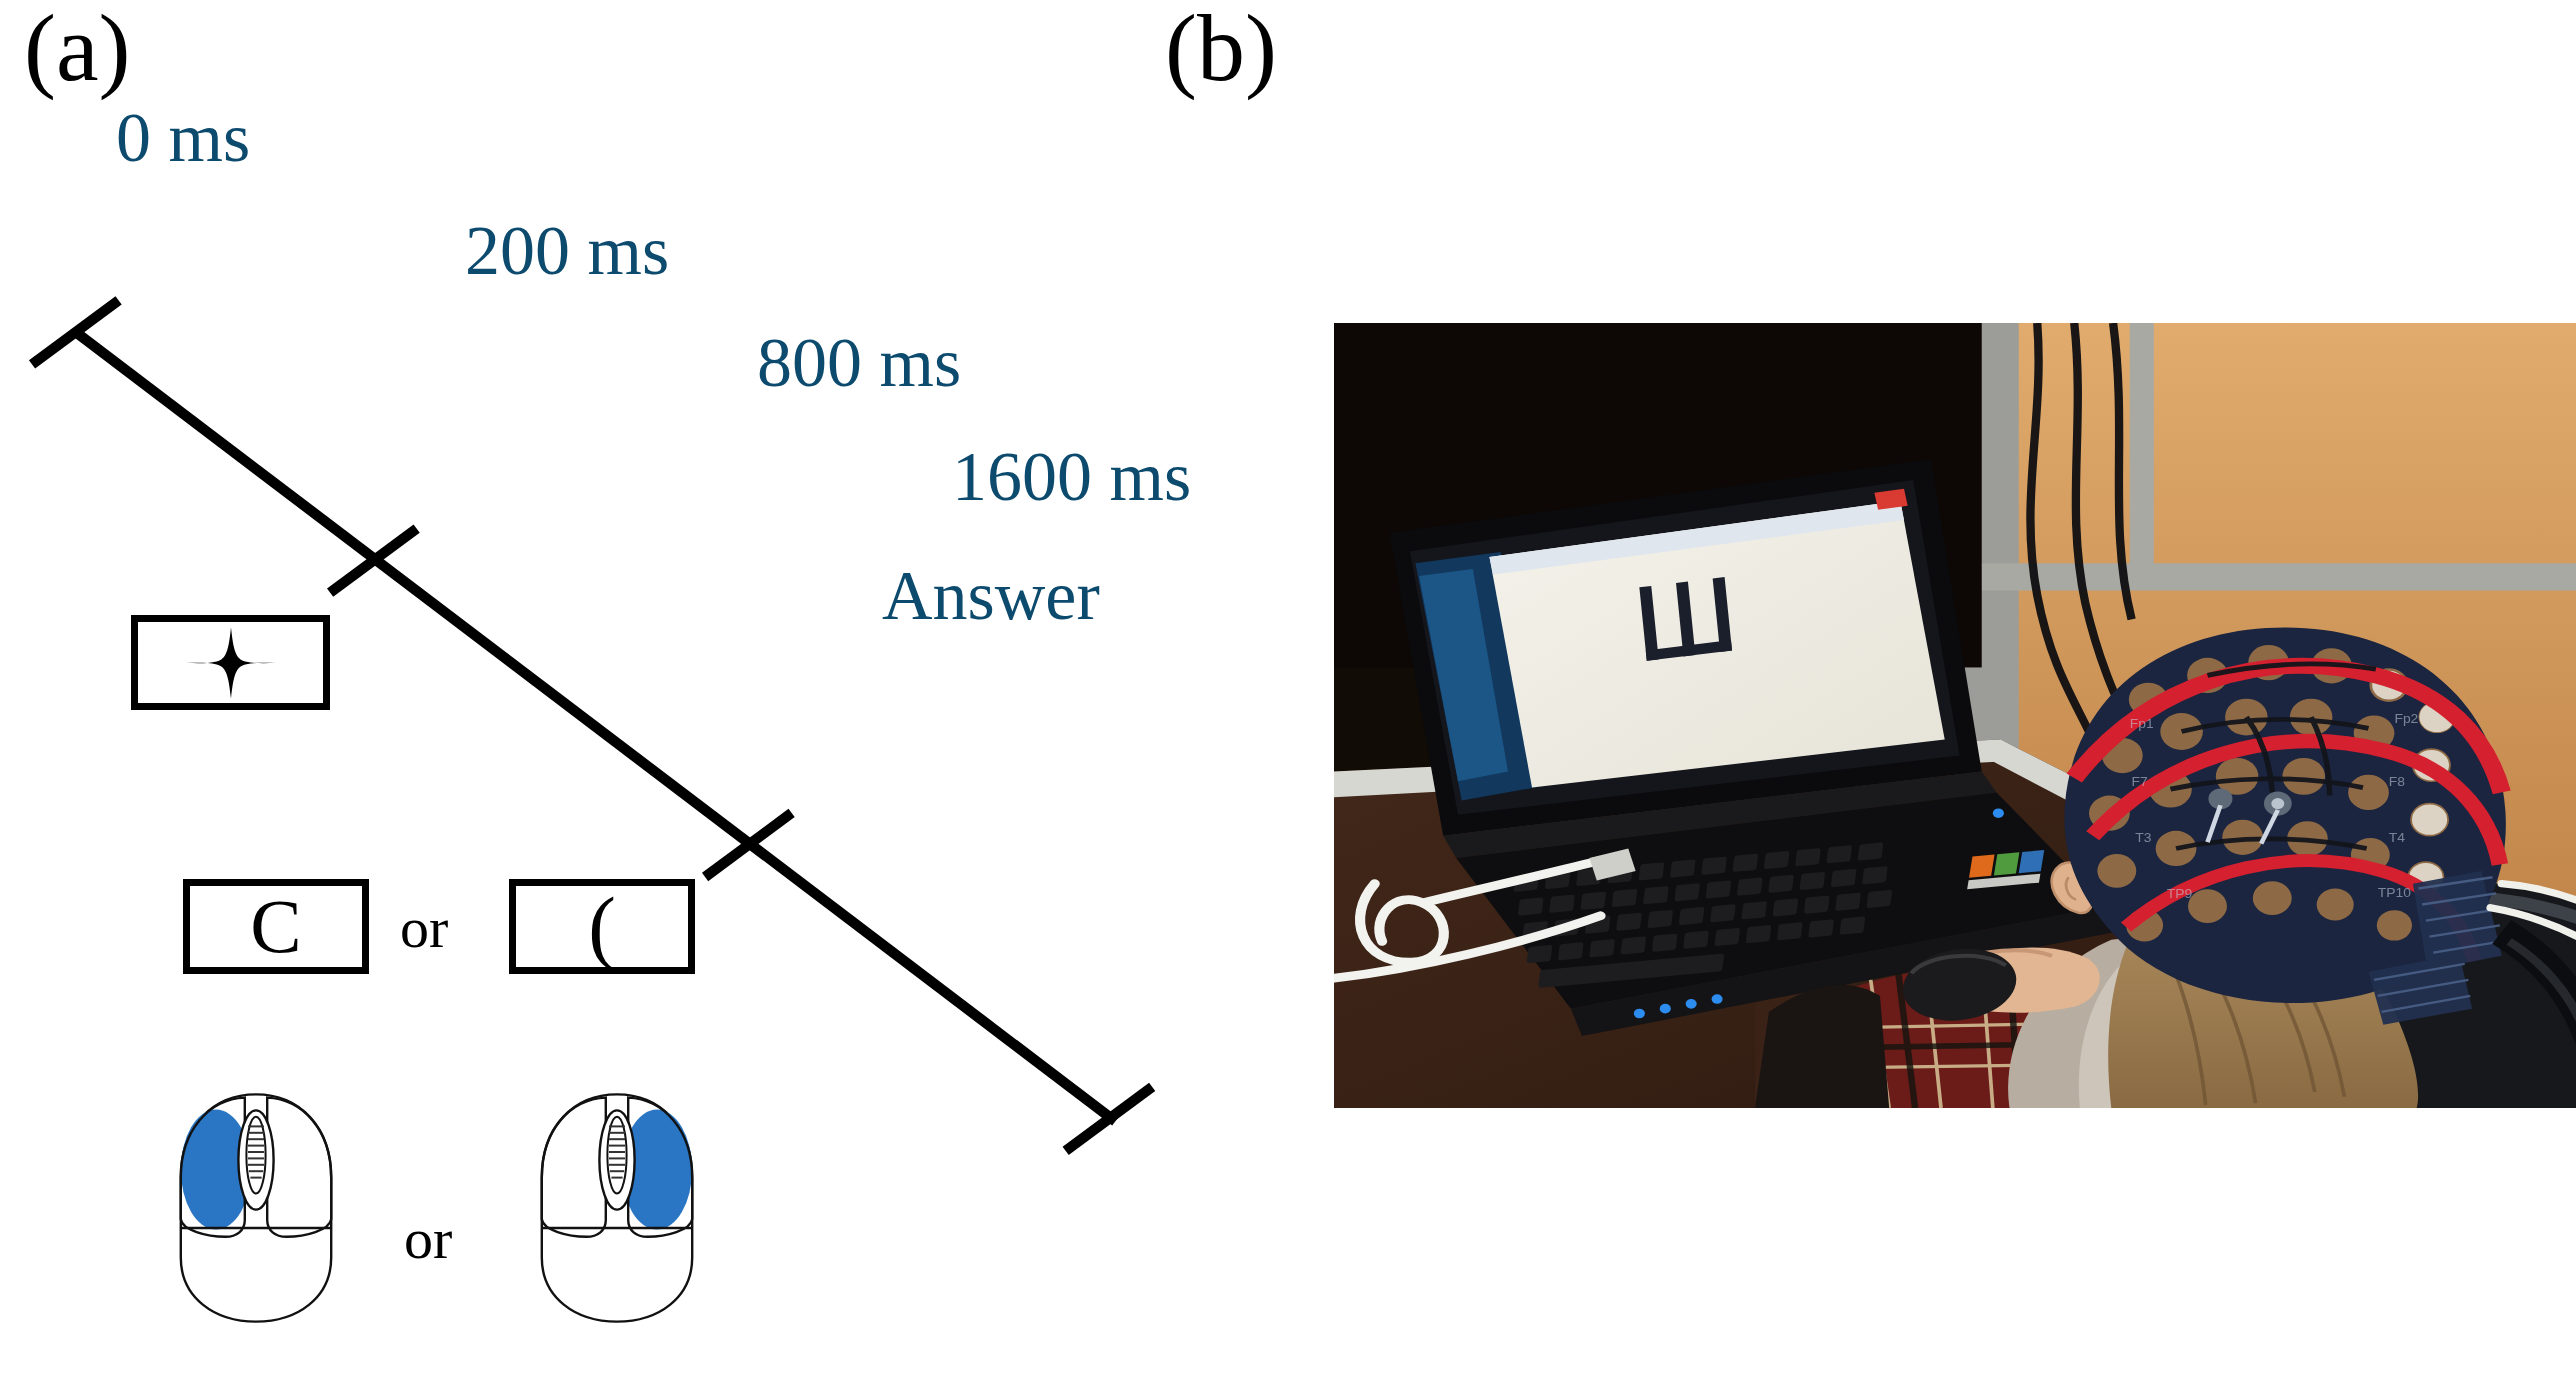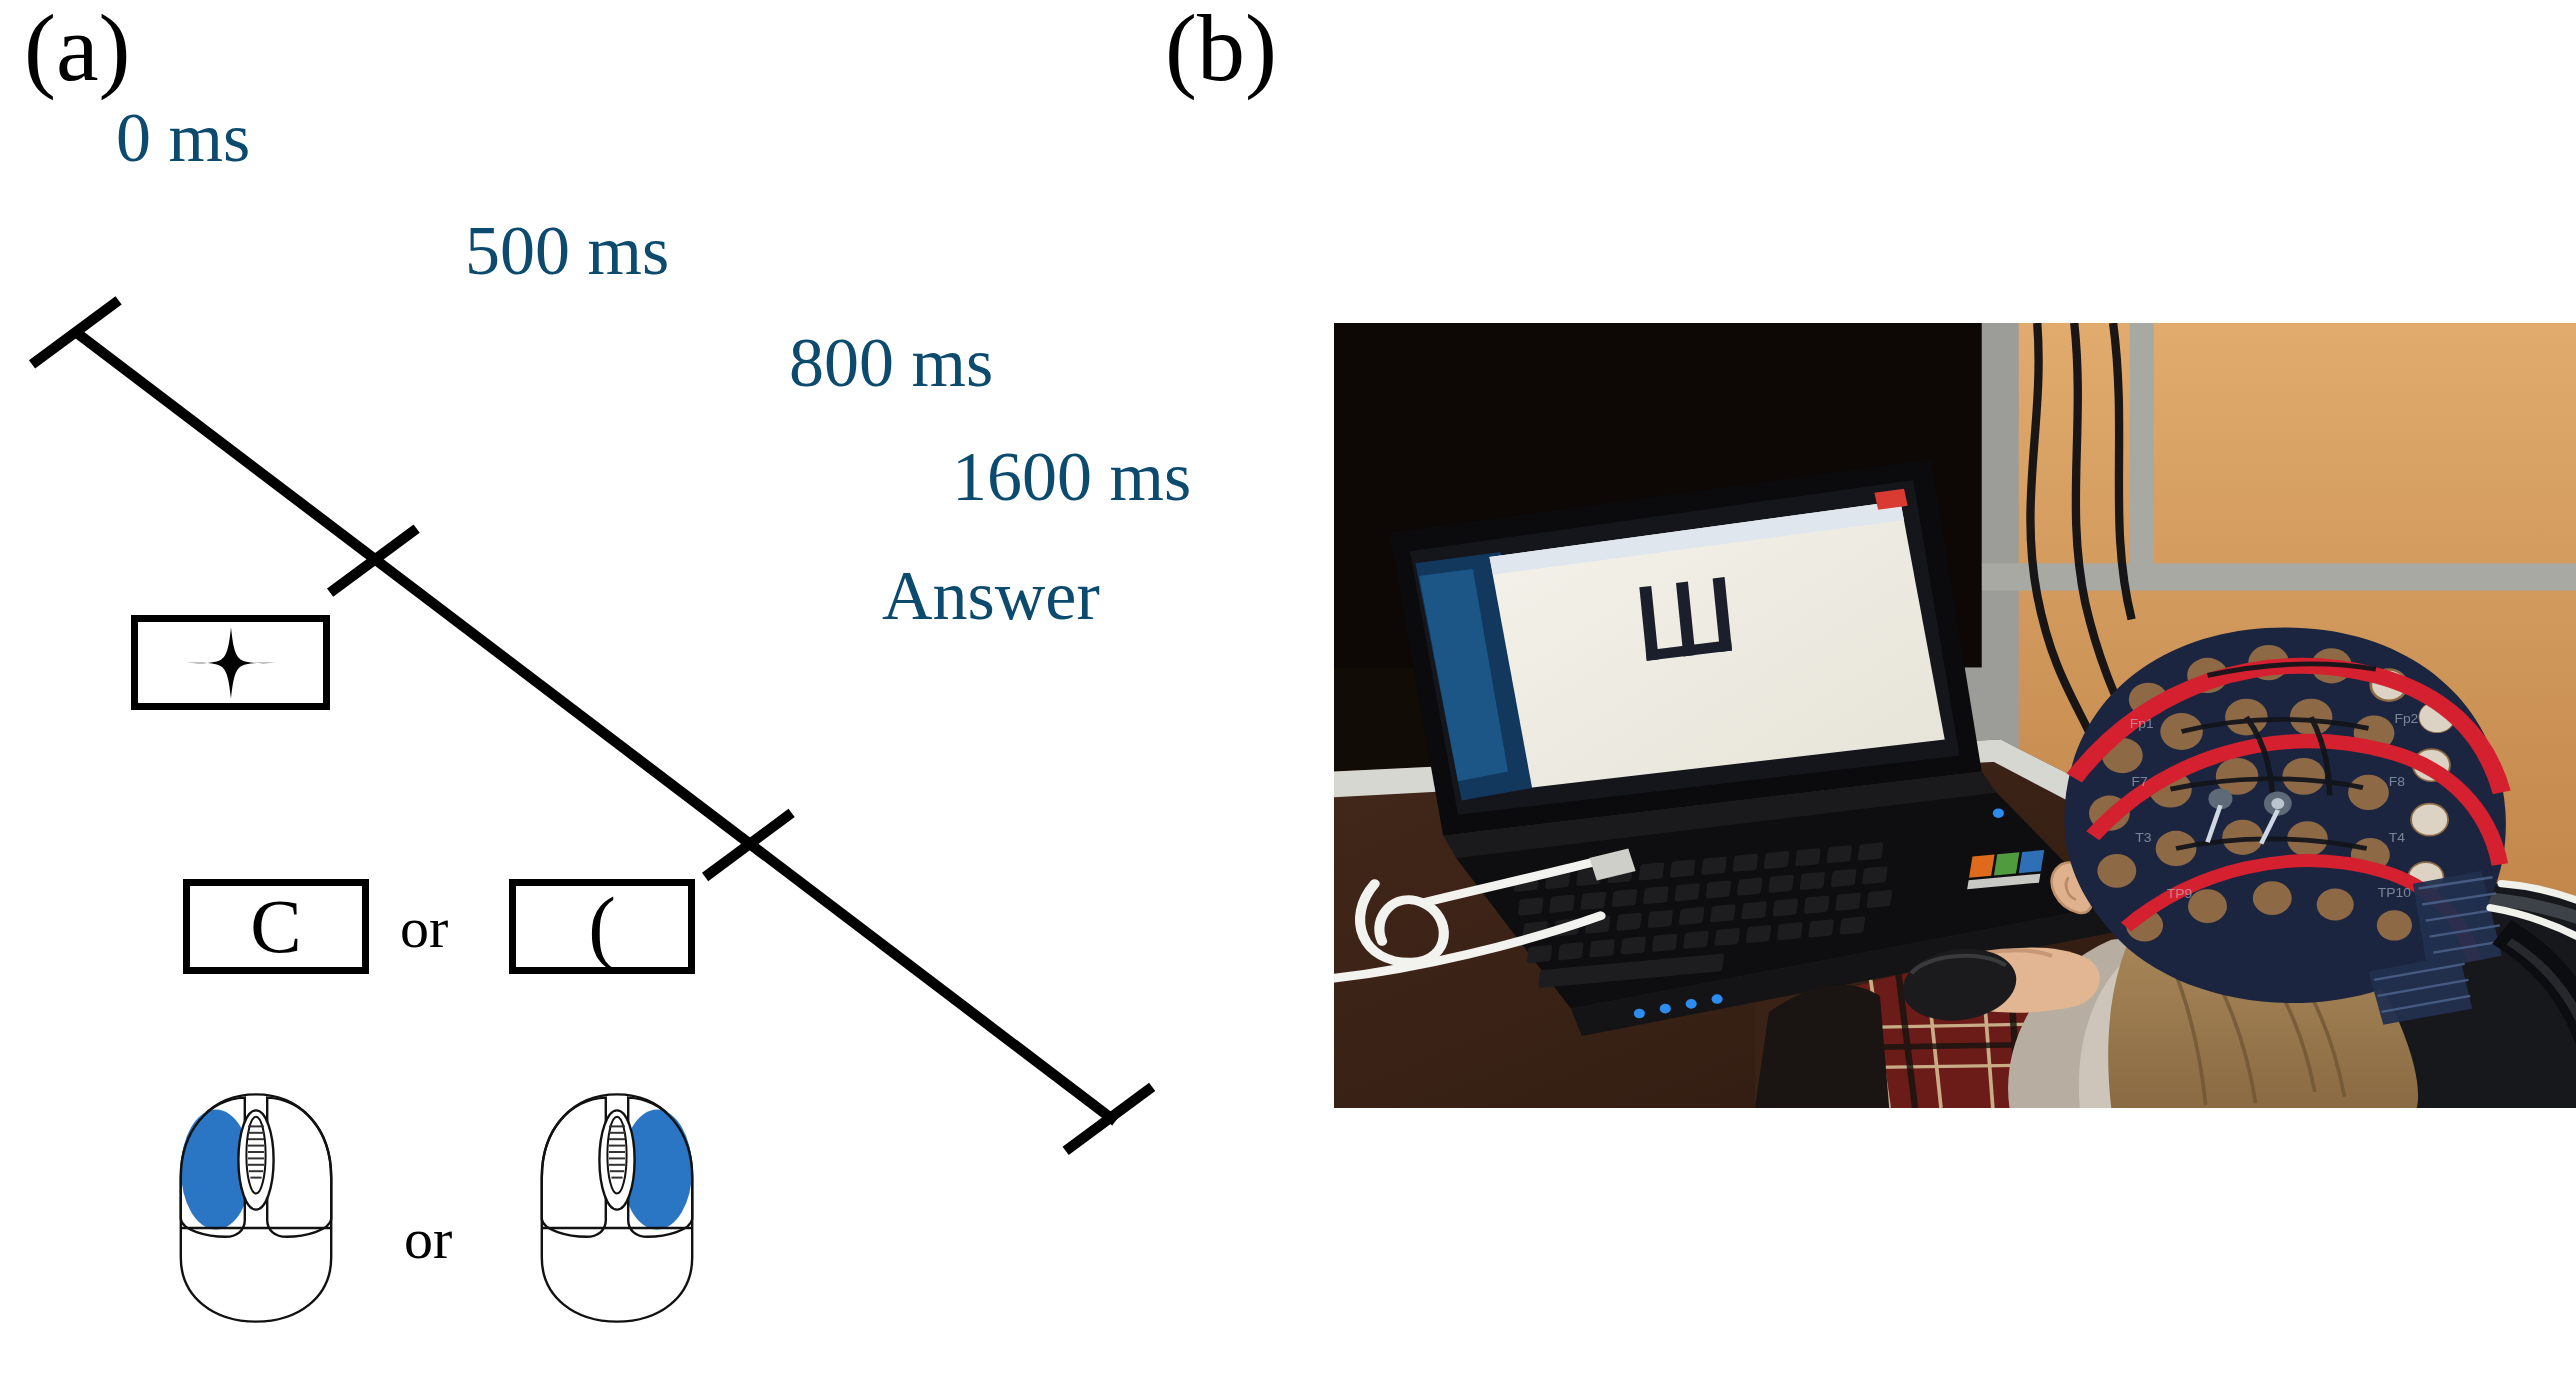--- a/index.html
+++ b/index.html
@@ -10,21 +10,21 @@
                font-family:"Liberation Serif","DejaVu Serif",serif;}
   #label-a{left:24px;top:0px;}
   #label-b{left:1165px;top:0px;}
 
   #timeline-svg{position:absolute;left:0;top:0;width:1298px;height:1388px;}
 
   .tl-text{position:absolute;font-size:70px;line-height:1;white-space:nowrap;
            font-family:"Liberation Serif","DejaVu Serif",serif;color:#0c4a6e;}
   #t-0ms    {left:116px;top:103px;}
   #t-300ms  {left:465px;top:216px;}
-  #t-800ms  {left:789px;top:328px;}
+  #t-800ms  {left:757px;top:328px;}
   #t-2100ms {left:952px;top:442px;}
   #t-answer {left:882px;top:561px;}
 
   
   .stim-box{position:absolute;border:7.2px solid #000;background:#fff;
             box-sizing:border-box;display:flex;align-items:center;justify-content:center;}
   #fixation-box{left:131px;top:615px;width:199px;height:95px;}
   #box-C{left:183px;top:879px;width:186px;height:95px;}
   #box-paren{left:509px;top:879px;width:186px;height:95px;}
   .stim-glyph{font-size:77px;line-height:0.9;font-family:"Liberation Serif","DejaVu Serif",serif;
@@ -57,21 +57,21 @@
   <line x1="40" y1="455" x2="148" y2="375" stroke="#000" stroke-width="13"></line>
 
   <line x1="412" y1="740" x2="520" y2="660" stroke="#000" stroke-width="13"></line>
 
   <line x1="880" y1="1095" x2="988" y2="1015" stroke="#000" stroke-width="13"></line>
 
   <line x1="1330" y1="1437" x2="1438" y2="1357" stroke="#000" stroke-width="13"></line>
 </svg>
 
 <div class="tl-text" id="t-0ms">0 ms</div>
-<div class="tl-text" id="t-300ms">500 ms</div>
+<div class="tl-text" id="t-300ms">200 ms</div>
 <div class="tl-text" id="t-800ms">800 ms</div>
 <div class="tl-text" id="t-2100ms">1600 ms</div>
 <div class="tl-text" id="t-answer">Answer</div>
 
 <div class="stim-box" id="fixation-box">
   <svg width="96" height="78" viewBox="0 0 120 98">
     <path d="M60 4 C63 33 66 44 78 47 C90 50 104 49 116 49
              C104 49 90 48 78 51 C66 54 63 65 60 94
              C57 65 54 54 42 51 C30 48 16 49 4 49
              C16 49 30 50 42 47 C54 44 57 33 60 4 Z" fill="#000"></path>

